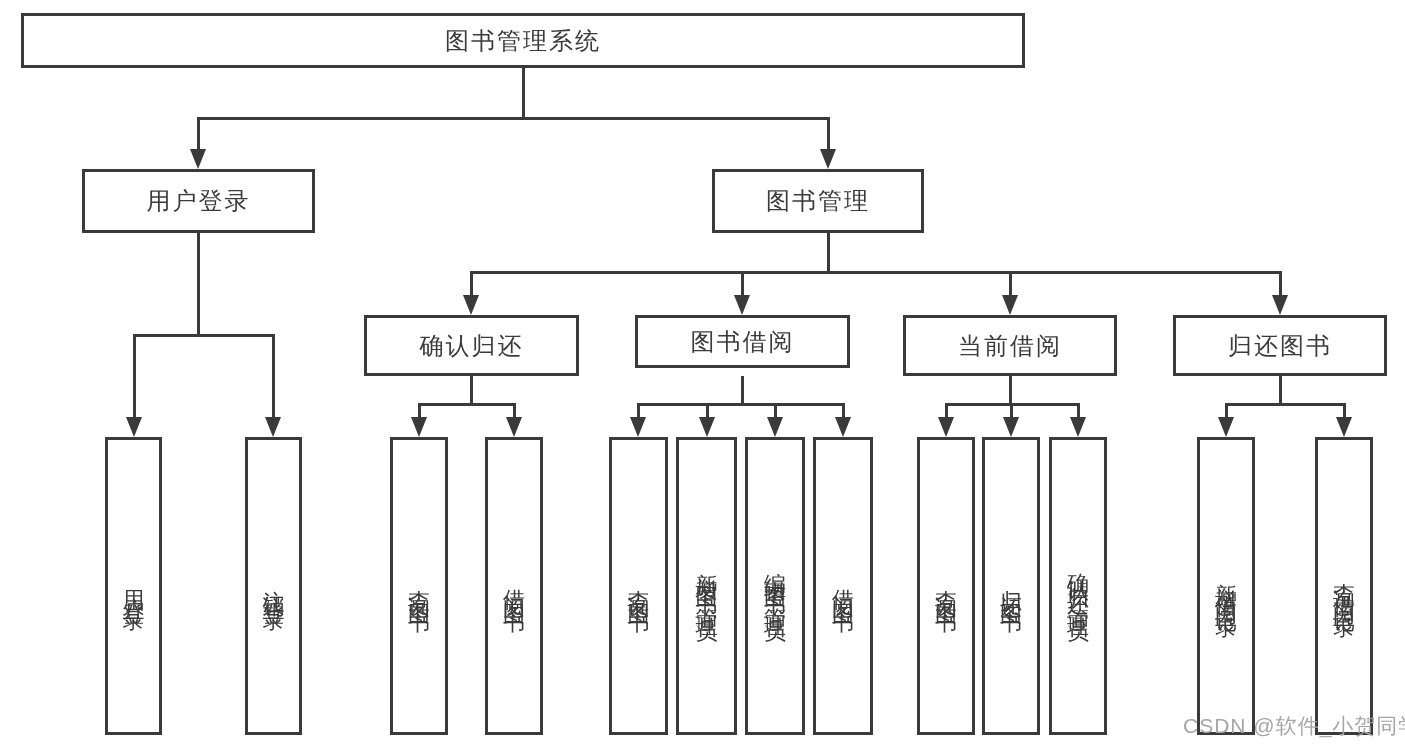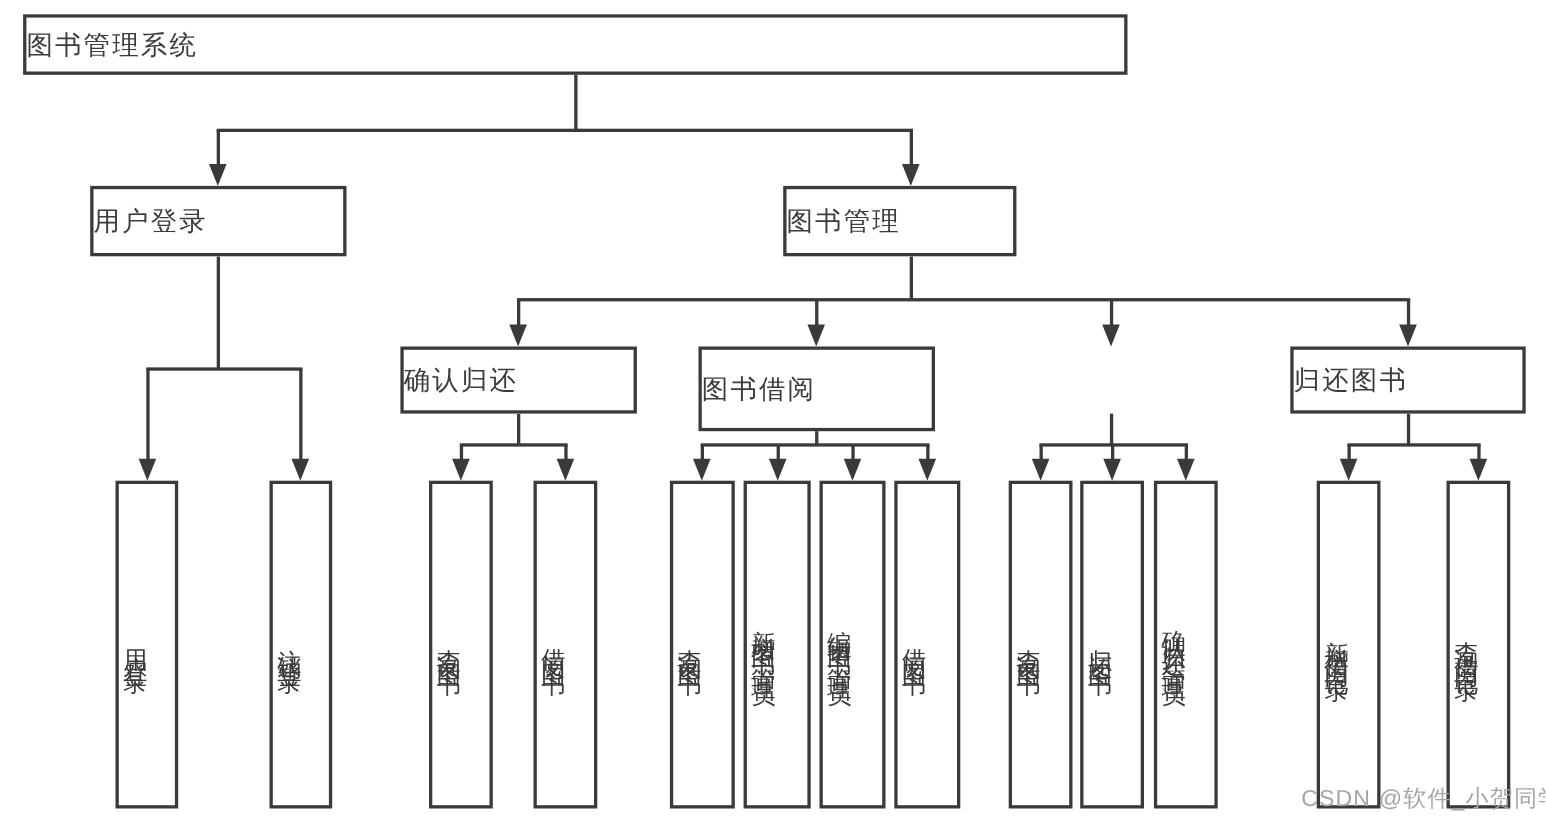--- a/index.html
+++ b/index.html
@@ -2,21 +2,21 @@
 <html><head>
 <meta charset="utf-8">
 <style>
   html,body{margin:0;padding:0;background:#ffffff;}
   #canvas{
     position:relative;width:1405px;height:747px;background:#ffffff;overflow:hidden;
     font-family:"Liberation Sans","DejaVu Sans",sans-serif;
   }
   .box{
     position:absolute;background:#ffffff;border:3px solid #3a3a3a;box-sizing:border-box;
-    display:flex;align-items:center;justify-content:flex-start;color:#3b3b3b;z-index:2;
+    display:flex;align-items:center;justify-content:center;color:#3b3b3b;z-index:2;
   }
   .hbox span{font-size:24px;letter-spacing:2px;white-space:nowrap;}
   .vbox span{
     writing-mode:vertical-rl;text-orientation:mixed;
     font-size:22px;letter-spacing:7px;white-space:nowrap;
   }
   .vline,.hline{position:absolute;background:#3a3a3a;z-index:1;}
   .arrow{
     position:absolute;width:0;height:0;z-index:1;
     border-left:8px solid transparent;border-right:8px solid transparent;
@@ -94,22 +94,25 @@
   <div class="box hbox" style="left:82px;top:169px;width:233px;height:64px;">
     <span>用户登录</span>
   </div>
   <div class="box hbox" style="left:712px;top:169px;width:212px;height:64px;">
     <span>图书管理</span>
   </div>
 
   <div class="box hbox" style="left:364px;top:315px;width:215px;height:61px;">
     <span>确认归还</span>
   </div>
-  <div class="box hbox" style="left:635px;top:315px;width:215px;height:77px;">
+  <div class="box hbox" style="left:635px;top:315px;width:215px;height:53px;">
     <span>图书借阅</span>
+  </div>
+  <div class="box hbox" style="left:903px;top:315px;width:214px;height:61px;">
+    <span>当前借阅</span>
   </div>
   <div class="box hbox" style="left:1173px;top:315px;width:214px;height:61px;">
     <span>归还图书</span>
   </div>
 
   <div class="box vbox" style="left:105px;top:437px;width:57px;height:298px;">
     <span>用户登录</span>
   </div>
   <div class="box vbox" style="left:245px;top:437px;width:57px;height:298px;">
     <span>注销登录</span>

